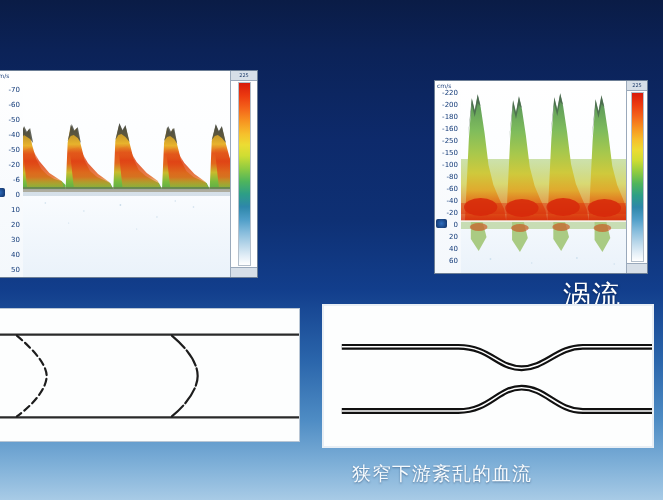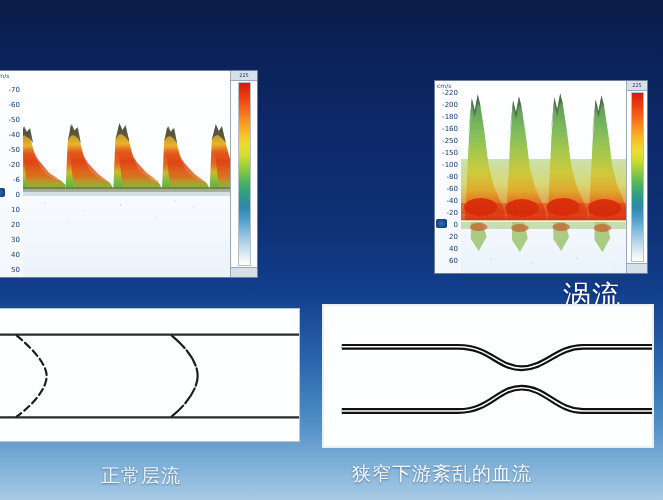--- a/index.html
+++ b/index.html
@@ -444,16 +444,15 @@
       <rect x="0" y="0" width="332" height="144" fill="#fdfefe"></rect>
 
       <path d="M 18,42 L 136,42 C 168,42 176,64 200,64 C 224,64 236,42 262,42 L 332,42" fill="none" stroke="#111111" stroke-width="6" stroke-linejoin="miter"></path>
       <path d="M 18,42 L 136,42 C 168,42 176,64 200,64 C 224,64 236,42 262,42 L 332,42" fill="none" stroke="#ffffff" stroke-width="1.6"></path>
 
       <path d="M 18,108 L 136,108 C 168,108 176,84 200,84 C 224,84 236,108 262,108 L 332,108" fill="none" stroke="#111111" stroke-width="6" stroke-linejoin="miter"></path>
       <path d="M 18,108 L 136,108 C 168,108 176,84 200,84 C 224,84 236,108 262,108 L 332,108" fill="none" stroke="#ffffff" stroke-width="1.6"></path>
     </svg>
   </div>
 
-  <div class="caption" id="caption-laminar">正常层流</div>
   <div class="caption" id="caption-stenosis">狭窄下游紊乱的血流</div>
 
 </div>
 
 </body></html>

